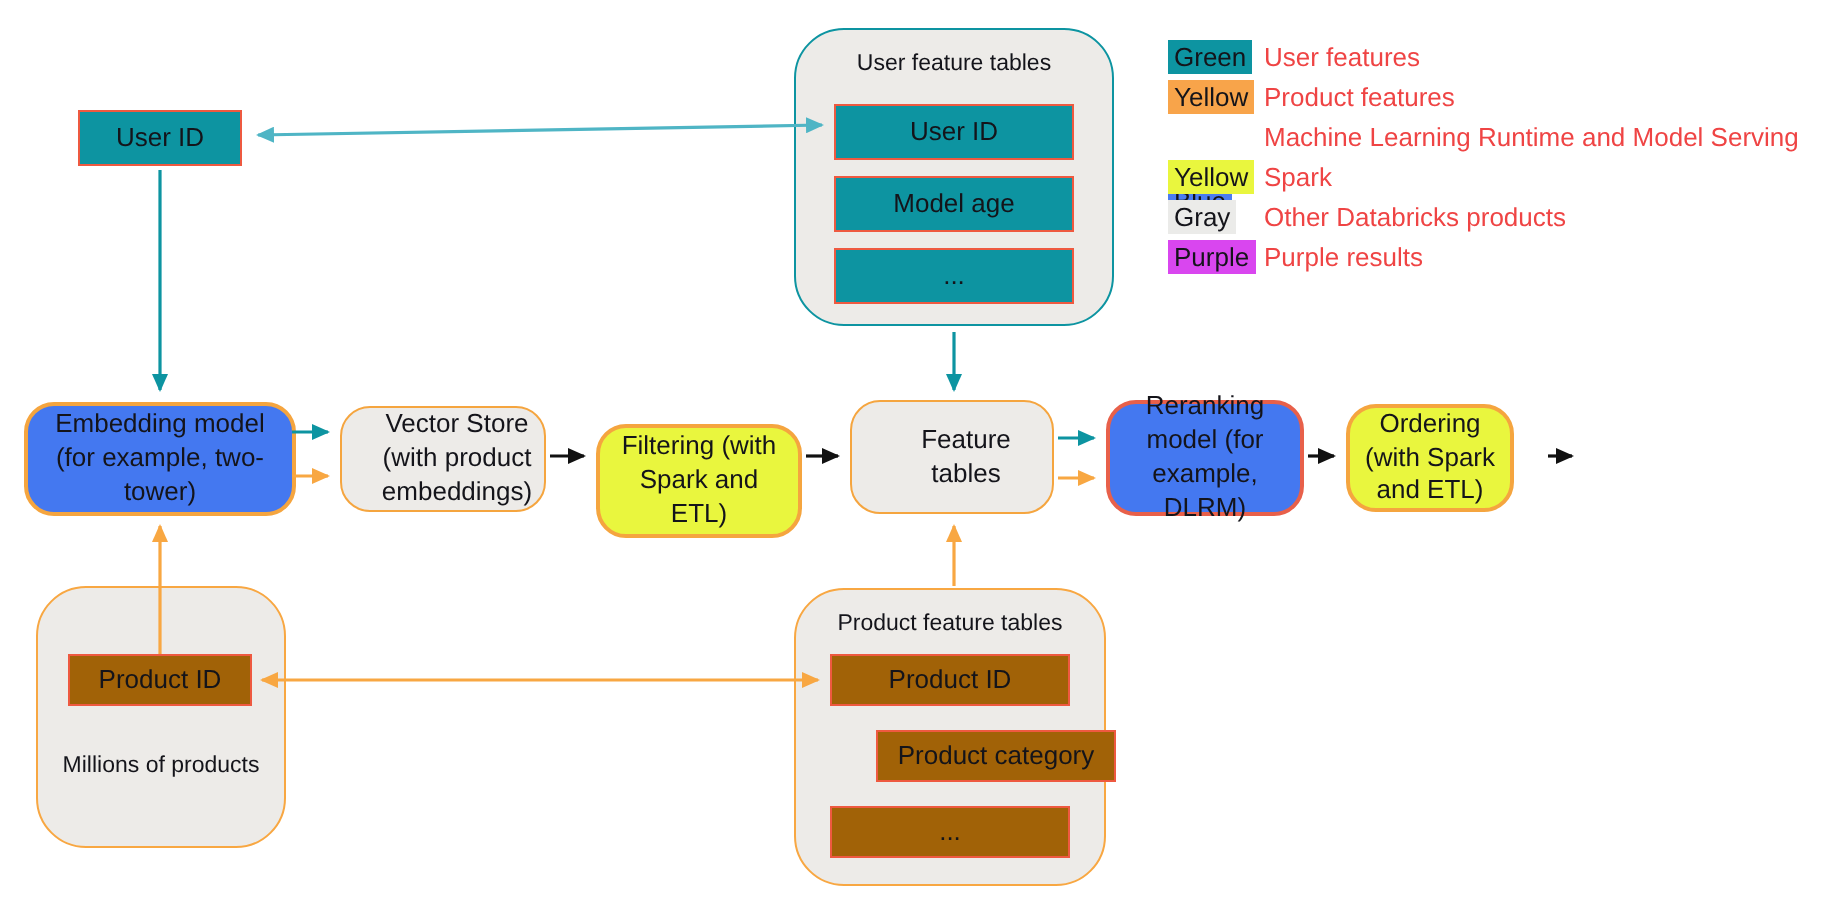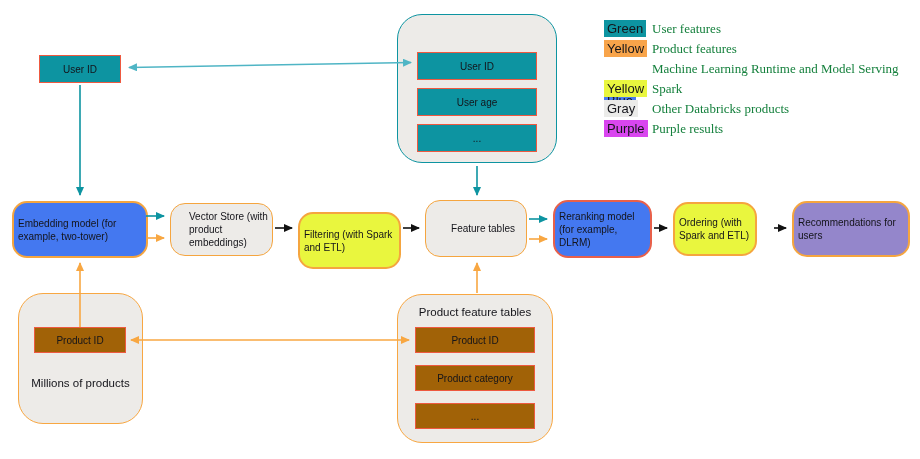--- a/index.html
+++ b/index.html
@@ -1,49 +1,50 @@
 <!DOCTYPE html>
 <html><head>
 <meta charset="utf-8">
 <style>
   html,body{margin:0;padding:0;background:#ffffff;}
   .canvas{position:relative;width:920px;height:459px;background:#ffffff;overflow:hidden;
           font-family:"Liberation Sans", sans-serif;color:#14141a;}
   .node{position:absolute;box-sizing:border-box;display:flex;align-items:center;justify-content:center;
-        text-align:left;font-size:10px;line-height:1.3;color:#14141a;padding:2px 4px;}
+        text-align:center;font-size:13px;line-height:1.3;color:#14141a;padding:2px 4px;}
   .sq{border-radius:0;}
   .teal-fill{background:#0d94a1;border:1.5px solid #ee5940;}
   .orange-fill{background:#a16207;border:1.5px solid #ee5940;}
   .blue-fill{background:#4478f0;}
   .yellow-fill{background:#e9f63e;}
   .gray-fill{background:#edebe8;padding-left:18px;}
   .purple-fill{background:#9486cb;}
   .rounded{border-radius:15px;}
   .bd-orange{border:2px solid #f5a53f;}
   .bd-orange-thin{border:1.5px solid #f5a53f;}
   .bd-coral{border:2px solid #e8604a;}
   .container{position:absolute;box-sizing:border-box;background:#edebe8;border-radius:25px;}
   .container.teal-bd{border:1.5px solid #0d94a1;}
   .container.orange-bd{border:1.3px solid #f8a742;}
   .group-title{position:absolute;text-align:center;font-size:11.5px;color:#14141a;}
-  .legend-row{position:absolute;left:604px;height:18px;font-size:13px;display:block;text-align:right;}
+  .legend-row{position:absolute;left:584px;height:18px;font-size:13px;display:block;text-align:right;}
   .lg-swatch{display:inline-block;padding:0 3px;line-height:17px;color:#14141a;}
-  .lg-label{position:absolute;left:48px;top:0;line-height:17px;white-space:nowrap;color:#15803d;font-family:Liberation Serif, serif;}
+  .lg-label{position:absolute;left:48px;top:0;line-height:17px;white-space:nowrap;color:#ef4444;}
   svg.arrow-layer{position:absolute;left:0;top:0;pointer-events:none;}
 </style>
 </head>
 <body>
 
 <div class="canvas">
 
   <div class="node teal-fill sq" style="left:39px;top:55px;width:82px;height:28px;">User ID</div>
 
   <div class="container teal-bd" style="left:397px;top:14px;width:160px;height:149px;"></div>
+  <div class="group-title" style="left:397px;top:26px;width:160px;">User feature tables</div>
   <div class="node teal-fill sq" style="left:417px;top:52px;width:120px;height:28px;">User ID</div>
-  <div class="node teal-fill sq" style="left:417px;top:88px;width:120px;height:28px;">User age</div>
+  <div class="node teal-fill sq" style="left:417px;top:88px;width:120px;height:28px;">Model age</div>
   <div class="node teal-fill sq" style="left:417px;top:124px;width:120px;height:28px;">...</div>
 
   <div class="legend-row" style="top:20px;">
     <span class="lg-swatch" style="background: rgb(13, 148, 161);">Green</span>
     <span class="lg-label">User features</span>
   </div>
   <div class="legend-row" style="top:40px;">
     <span class="lg-swatch" style="background: rgb(248, 164, 74);">Yellow</span>
     <span class="lg-label">Product features</span>
   </div>
@@ -63,30 +64,29 @@
     <span class="lg-swatch" style="background: #d946ef;">Purple</span>
     <span class="lg-label">Purple results</span>
   </div>
 
   <div class="node blue-fill rounded bd-orange" style="left:12px;top:201px;width:136px;height:57px;">Embedding model (for example, two-tower)</div>
   <div class="node gray-fill rounded bd-orange-thin" style="left:170px;top:203px;width:103px;height:53px;">Vector Store (with product embeddings)</div>
   <div class="node yellow-fill rounded bd-orange" style="left:298px;top:212px;width:103px;height:57px;">Filtering (with Spark and ETL)</div>
   <div class="node gray-fill rounded bd-orange-thin" style="left:425px;top:200px;width:102px;height:57px;">Feature tables</div>
   <div class="node blue-fill rounded bd-coral" style="left:553px;top:200px;width:99px;height:58px;">Reranking model (for example, DLRM)</div>
   <div class="node yellow-fill rounded bd-orange" style="left:673px;top:202px;width:84px;height:54px;">Ordering (with Spark and ETL)</div>
-  <div class="node purple-fill rounded bd-orange" style="left:792px;top:201px;width:118px;height:56px;">Recommendations for users</div>
 
   <div class="container orange-bd" style="left:18px;top:293px;width:125px;height:131px;"></div>
   <div class="node orange-fill sq" style="left:34px;top:327px;width:92px;height:26px;">Product ID</div>
   <div class="group-title" style="left:18px;top:377px;width:125px;text-align:center;">Millions of products</div>
 
   <div class="container orange-bd" style="left:397px;top:294px;width:156px;height:149px;"></div>
   <div class="group-title" style="left:397px;top:306px;width:156px;">Product feature tables</div>
   <div class="node orange-fill sq" style="left:415px;top:327px;width:120px;height:26px;">Product ID</div>
-  <div class="node orange-fill sq" style="left:415px;top:365px;width:120px;height:26px;">Product category</div>
+  <div class="node orange-fill sq" style="left:438px;top:365px;width:120px;height:26px;">Product category</div>
   <div class="node orange-fill sq" style="left:415px;top:403px;width:120px;height:26px;">...</div>
 
   <svg class="arrow-layer" width="920" height="459" viewBox="0 0 920 459">
     <defs>
       <marker id="ah-teal" markerWidth="9" markerHeight="8" refX="8" refY="4" orient="auto" markerUnits="userSpaceOnUse">
         <path d="M0,0 L9,4 L0,8 Z" fill="#0d94a1"></path>
         </marker>
       <marker id="ah-teal-light" markerWidth="9" markerHeight="8" refX="8" refY="4" orient="auto" markerUnits="userSpaceOnUse">
         <path d="M0,0 L9,4 L0,8 Z" fill="#4fb5c5"></path>
         </marker>

